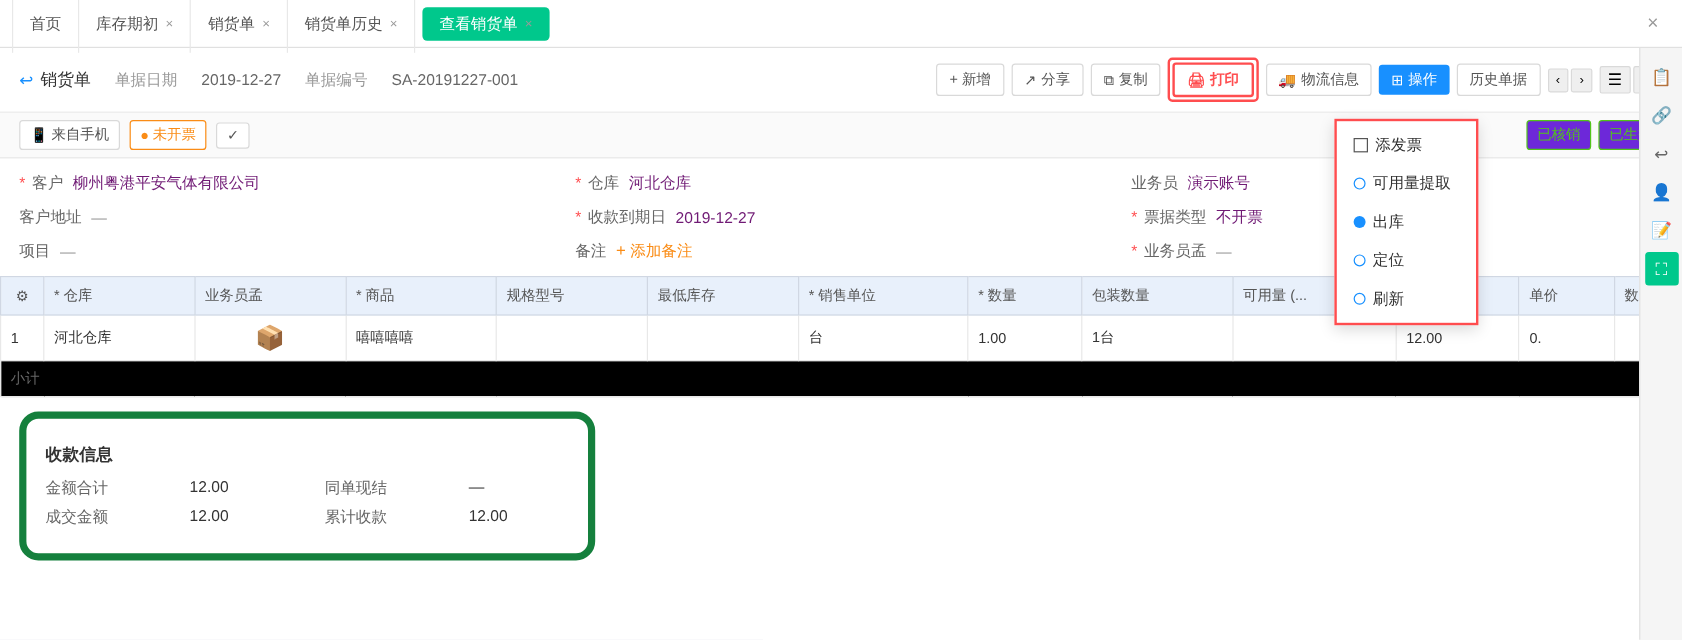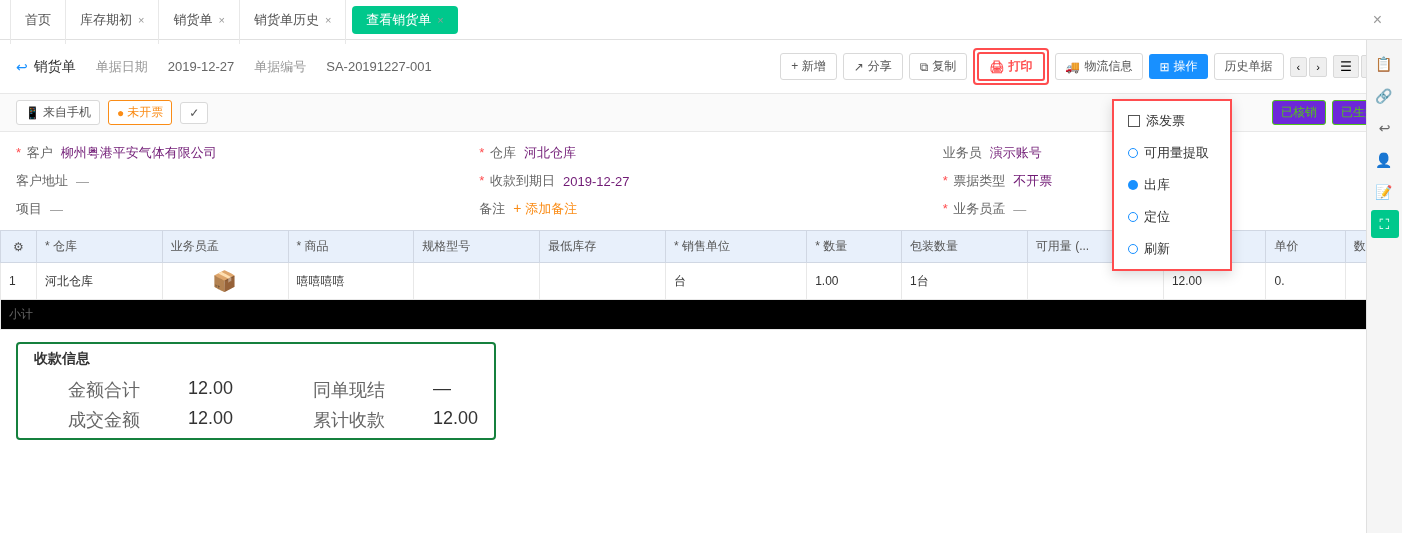--- a/index.html
+++ b/index.html
@@ -176,28 +176,28 @@
     .th-settings { width: 36px; text-align: center; }
     .subtotal-row td { background: #000000; font-size: 12px; color: #666; }
 
     
     .bottom-section {
       display: flex;
       padding: 12px 16px;
       gap: 20px;
     }
     .payment-info {
-      border: 2px solid #15803d;
-      border-radius: 4px;
-      padding: 6px 16px;
+      border: 6px solid #15803d;
+      border-radius: 16px;
+      padding: 21px 16px;
       min-width: 480px;
     }
     .payment-title { font-weight: bold; font-size: 14px; margin-bottom: 10px; color: #333; }
     .payment-rows { display: flex; flex-direction: column; gap: 6px; }
-    .payment-row { display: flex; gap: 40px; font-size: 18px; margin-left: 34px; }
+    .payment-row { display: flex; gap: 40px; font-size: 13px; }
     .payment-label { color: #666; width: 80px; }
     .payment-value { color: #333; }
     .payment-value.red { color: #ff4d4f; }
     .dropdown-menu {
       position: absolute;
       top: 99px;
       right: 170px;
       background: #fff;
       border: 2px solid #ff4d4f;
       border-radius: 0;

